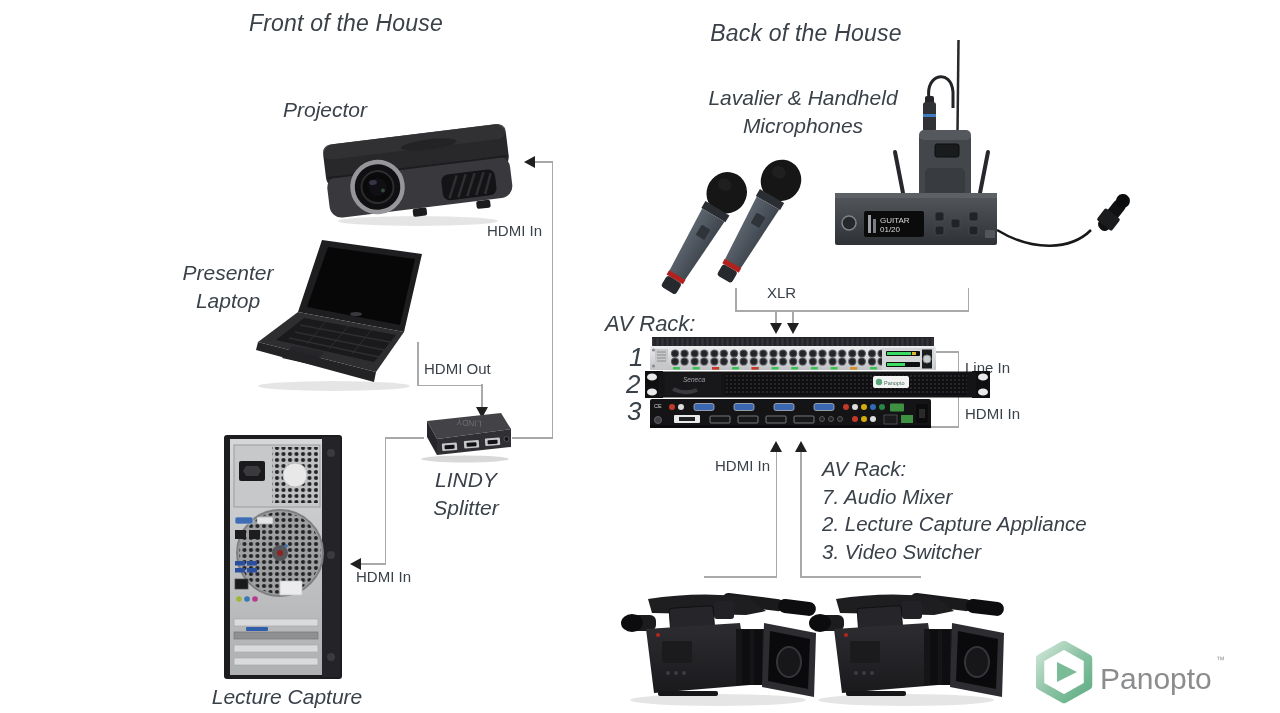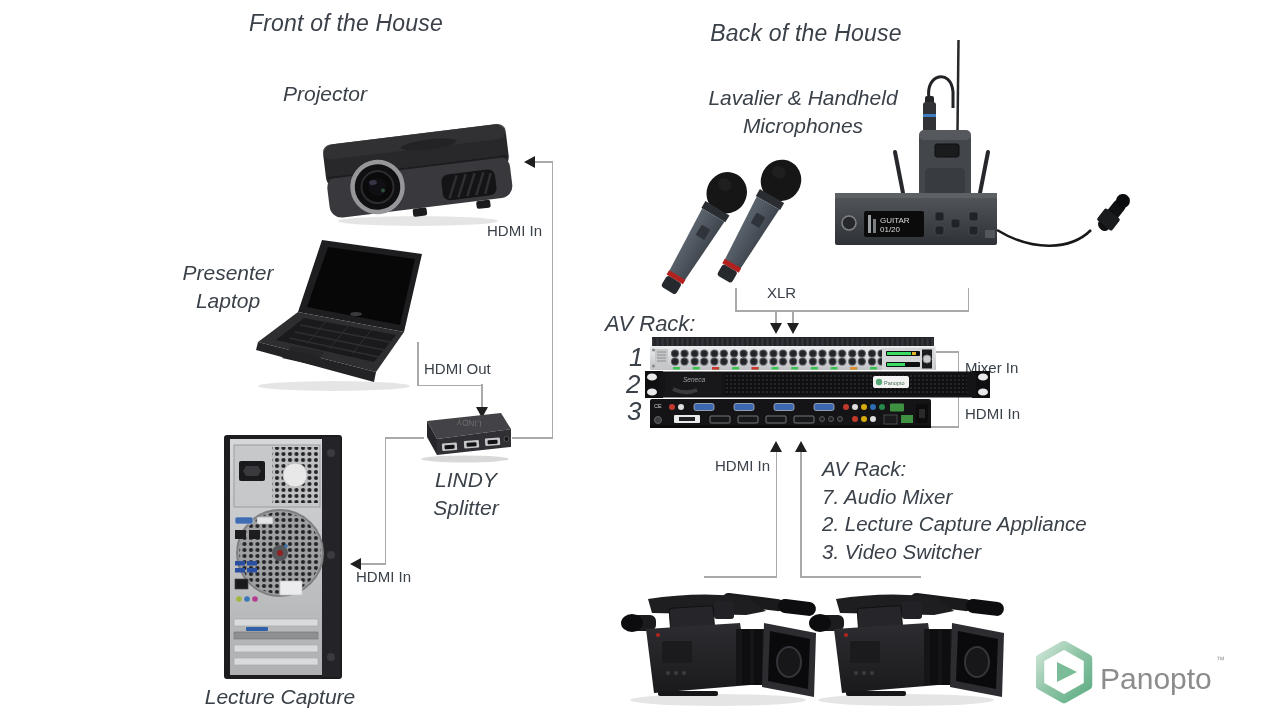--- a/index.html
+++ b/index.html
@@ -68,44 +68,44 @@
       </pattern>
       <pattern id="hexd" width="6.5" height="6" patternUnits="userSpaceOnUse">
         <circle cx="3" cy="3" r="2.1" fill="#242427"></circle>
       </pattern>
     </defs>
   </svg>
 
   <div class="lbl title" style="left:226px;top:10px;width:240px;">Front of the House</div>
   <div class="lbl title" style="left:686px;top:20px;width:240px;">Back of the House</div>
 
-  <div class="lbl devlbl" style="left:255px;top:80px;width:140px;">Projector</div>
+  <div class="lbl devlbl" style="left:255px;top:96px;width:140px;">Projector</div>
   <div class="lbl devlbl" style="left:158px;top:259px;width:140px;">
     <div>Presenter</div>
     <div>Laptop</div>
   </div>
   <div class="lbl devlbl" style="left:396px;top:466px;width:140px;">
     <div>LINDY</div>
     <div>Splitter</div>
   </div>
-  <div class="lbl devlbl" style="left:180px;top:683px;width:200px;text-align:center;">Lecture Capture</div>
+  <div class="lbl devlbl" style="left:187px;top:683px;width:200px;text-align:center;">Lecture Capture</div>
   <div class="lbl devlbl" style="left:683px;top:84px;width:240px;">
     <div>Lavalier &amp; Handheld</div>
     <div>Microphones</div>
   </div>
   <div class="lbl" style="left:605px;top:311px;font-size:22px;font-style:italic;">AV Rack:</div>
   <div class="lbl racknum" style="left:629px;top:342px;">1</div>
   <div class="lbl racknum" style="left:626px;top:369px;">2</div>
   <div class="lbl racknum" style="left:627px;top:396px;">3</div>
 
   <div class="lbl conn" style="left:487px;top:222px;">HDMI In</div>
   <div class="lbl conn" style="left:424px;top:360px;">HDMI Out</div>
   <div class="lbl conn" style="left:356px;top:568px;">HDMI In</div>
   <div class="lbl conn" style="left:767px;top:284px;">XLR</div>
-  <div class="lbl conn" style="left:965px;top:359px;">Mixer In</div>
+  <div class="lbl conn" style="left:965px;top:359px;">Line In</div>
   <div class="lbl conn" style="left:965px;top:405px;">HDMI In</div>
   <div class="lbl conn" style="left:715px;top:457px;">HDMI In</div>
 
   <div class="legend" style="left:822px;top:455px;">
     <div>AV Rack:</div>
     <div>7. Audio Mixer</div>
     <div>2. Lecture Capture Appliance</div>
     <div>3. Video Switcher</div>
   </div>
 

